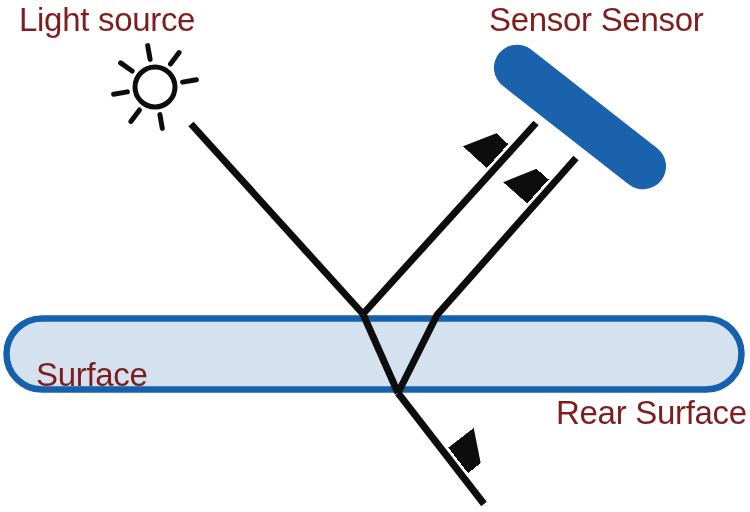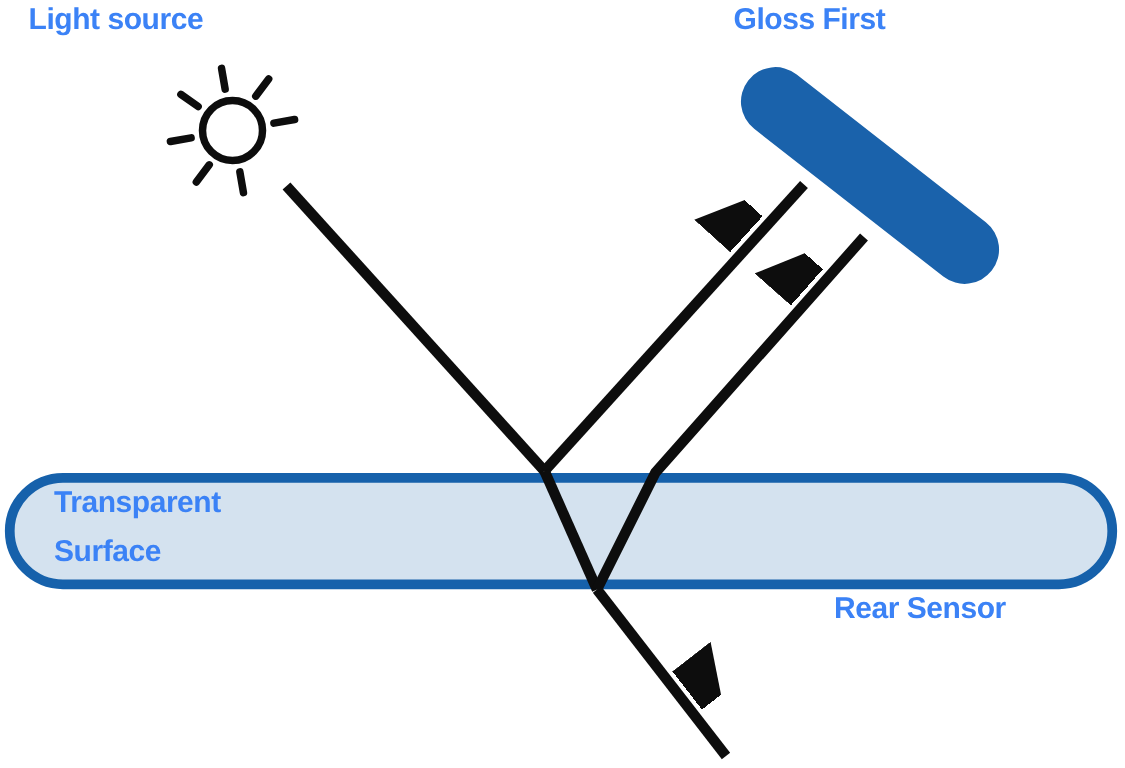--- a/index.html
+++ b/index.html
@@ -15,24 +15,24 @@
     overflow: hidden;
     font-family: "Liberation Sans", "DejaVu Sans", sans-serif;
   }
   .diagram-svg {
     position: absolute;
     left: 0;
     top: 0;
   }
   .label {
     position: absolute;
-    font-weight: 700;
-    font-size: 20px;
+    font-weight: 400;
+    font-size: 33px;
     letter-spacing: -0.3px;
-    color: #3b82f6;
+    color: #7f1d1d;
     white-space: nowrap;
     line-height: 1.1;
   }
   .label-light-source   { left: 19px;  top: 2px; }
   .label-gloss-sensor   { left: 489px; top: 2px; }
   .label-first-surface  { left: 8px;   top: 281px; }
   .label-transparent    { left: 36px;  top: 324px; }
   .label-material       { left: 36px;  top: 357px; }
   .label-rear-surface   { left: 556px; top: 395px; }
   .arrow-head { fill: #0d0d0d; }
@@ -72,22 +72,21 @@
 
     <line x1="398" y1="393" x2="484" y2="504" stroke-width="7" marker-end="url(#arrow)" stroke="#0D0D0D"></line>
 
     <g transform="translate(580,117) rotate(38)">
       <rect x="-103" y="-23" width="206" height="46" rx="23" ry="23" fill="#1A62AB"></rect>
     </g>
   </svg>
 
   <div class="label label-light-source">Light source</div>
 
-  <div class="label label-gloss-sensor">Gloss First</div>
+  <div class="label label-gloss-sensor">Sensor Sensor</div>
 
 
-  <div class="label label-transparent">Transparent</div>
 
   <div class="label label-material">Surface</div>
 
-  <div class="label label-rear-surface">Rear Sensor</div>
+  <div class="label label-rear-surface">Rear Surface</div>
 
 </div>
 
 </body></html>

